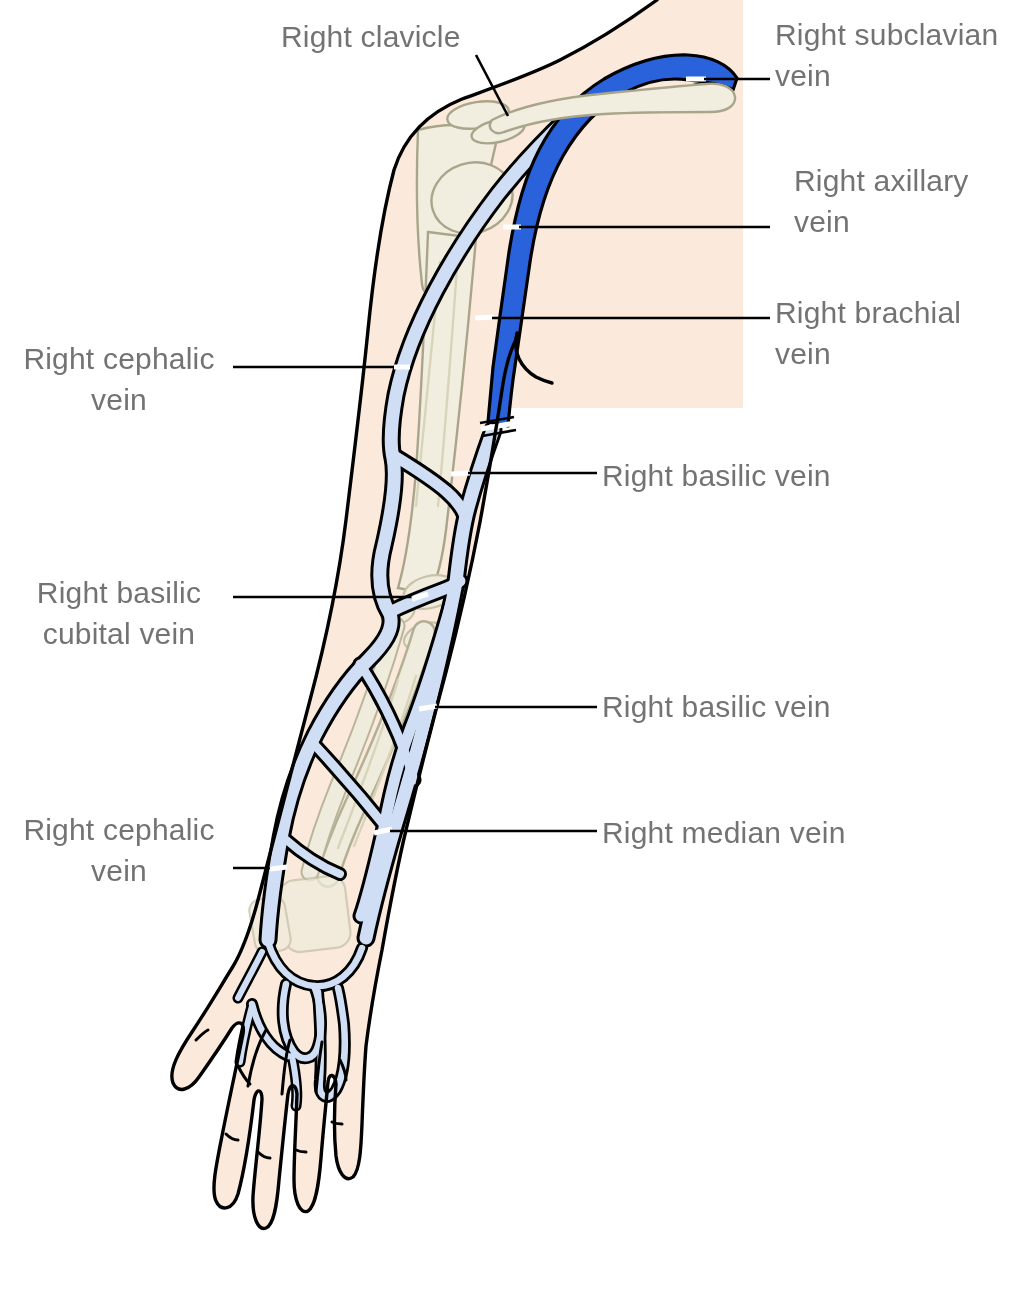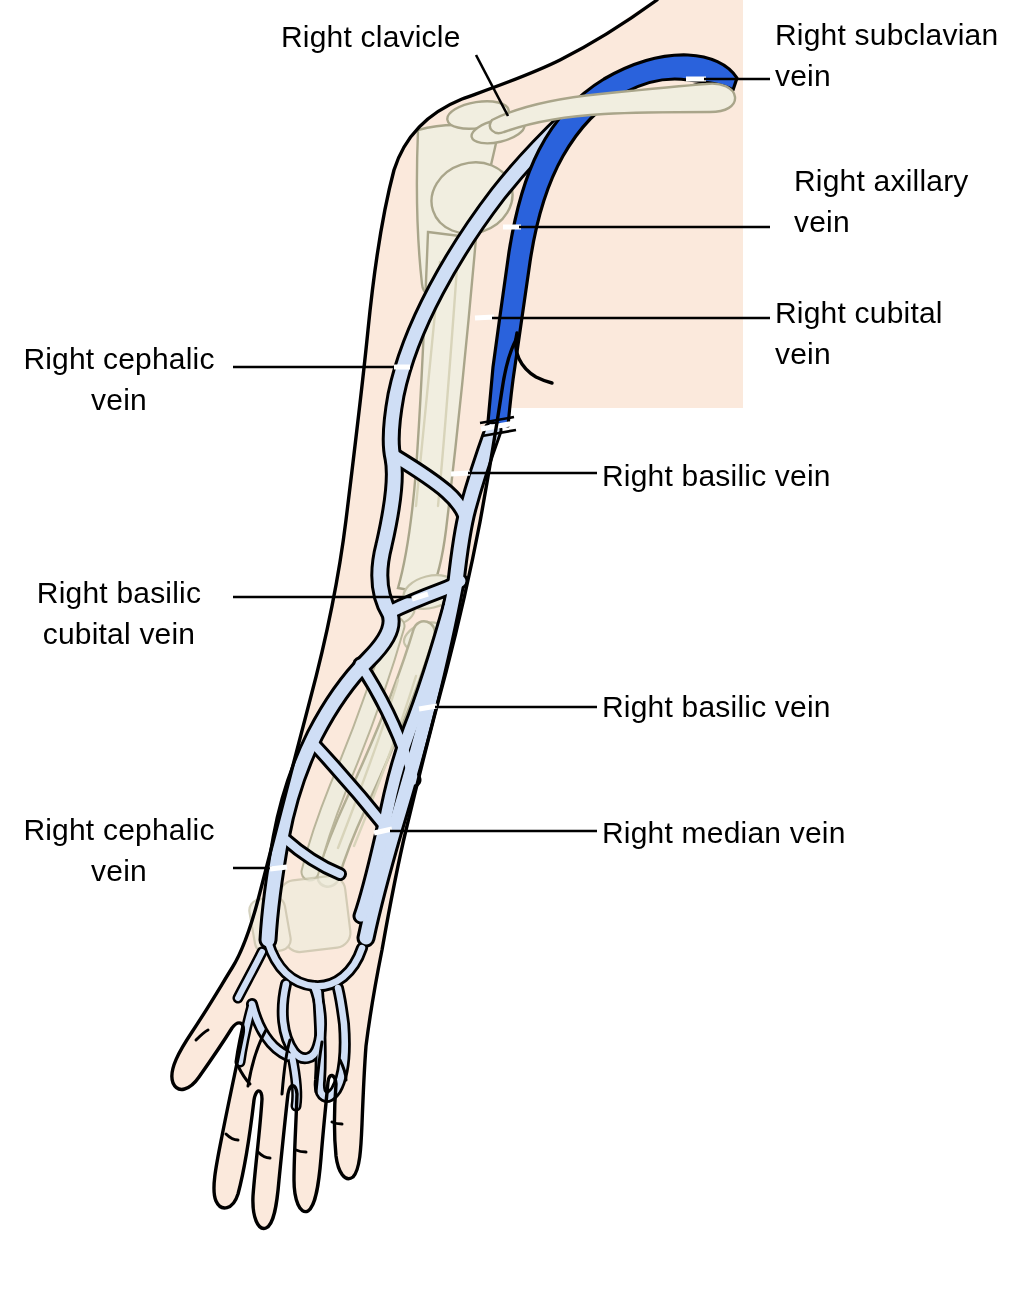--- a/index.html
+++ b/index.html
@@ -2,21 +2,21 @@
 <html><head>
 <meta charset="utf-8">
 <style>
   html,body{margin:0;padding:0;background:#fff;}
   .figure-wrap{
     position:relative;width:1033px;height:1308px;background:#fff;overflow:hidden;
     font-family:"Liberation Sans","DejaVu Sans",sans-serif;
   }
   .figure-wrap svg{position:absolute;left:0;top:0;}
   .lbl{
-    position:absolute;font-size:30px;line-height:41px;color:#000000;
+    position:absolute;font-size:30px;line-height:41px;color:#737373;
     white-space:nowrap;letter-spacing:0.2px;
   }
   .lbl.right-align{text-align:center;}
   .lbl span{display:block;}
   
   .vk{fill:none;stroke:#000;stroke-linecap:round;stroke-linejoin:round;}
   .vb{fill:none;stroke:#cfdef5;stroke-linecap:round;stroke-linejoin:round;}
   .bone{fill:#f1eee0;stroke:#a9a58a;stroke-width:2.4;}
   .boneg{fill:#efecdd;stroke:#c6c2a8;stroke-width:2.2;}
   .streak{fill:none;stroke:#d8d4ba;stroke-width:2.4;stroke-linecap:round;}
@@ -246,21 +246,21 @@
     <span>Right subclavian</span>
     <span>vein</span>
   </div>
 
   <div class="lbl" style="left:794px;top:160px;">
     <span>Right axillary</span>
     <span>vein</span>
   </div>
 
   <div class="lbl" style="left:775px;top:292px;">
-    <span>Right cubital</span>
+    <span>Right brachial</span>
     <span>vein</span>
   </div>
 
   <div class="lbl right-align" style="left:10px;top:338px;width:218px;">
     <span>Right cephalic</span>
     <span>vein</span>
   </div>
 
   <div class="lbl" style="left:602px;top:455px;">
     <span>Right basilic vein</span>

